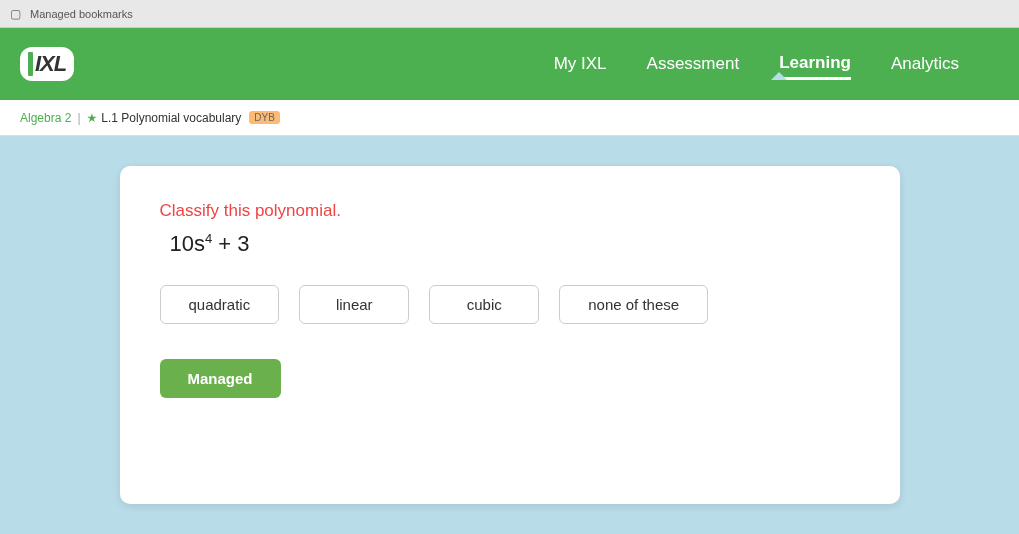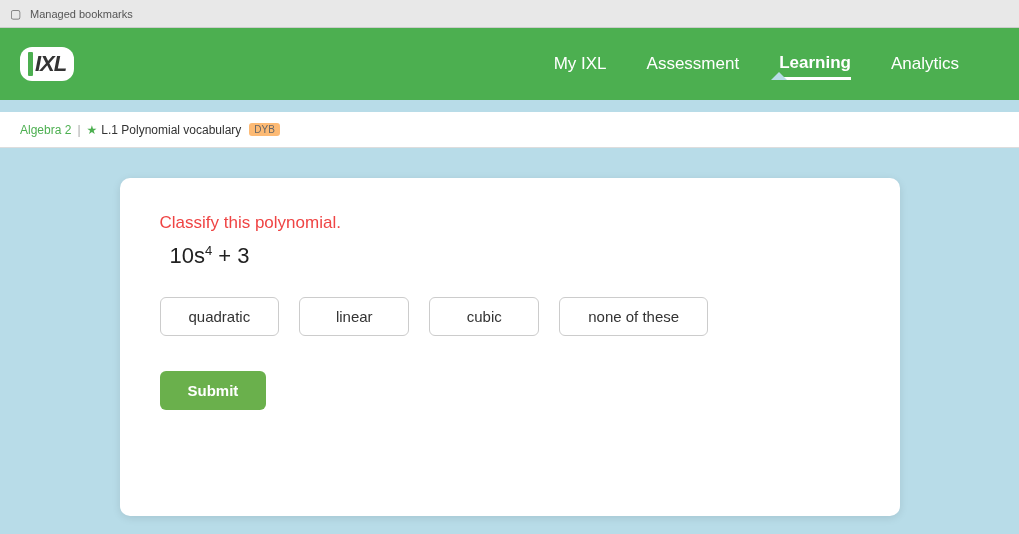--- a/index.html
+++ b/index.html
@@ -97,21 +97,20 @@
     
     .breadcrumb-bar {
       background: white;
       height: 36px;
       display: flex;
       align-items: center;
       padding: 0 20px;
       font-size: 12px;
       color: #555;
       border-bottom: 1px solid #ddd;
-      margin-top: 12px;
     }
     .breadcrumb-link {
       color: #4caf50;
       cursor: pointer;
     }
     .breadcrumb-sep {
       margin: 0 6px;
       color: #aaa;
     }
     .breadcrumb-star {
@@ -233,15 +232,15 @@
     <div class="polynomial-display">
       10s<sup>4</sup> + 3
     </div>
     <div class="answer-choices">
 
     <button class="choice-btn">quadratic</button>
         <button class="choice-btn">linear</button>
         <button class="choice-btn">cubic</button>
         <button class="choice-btn">none of these</button>
       </div>
-    <button class="submit-btn">Submit</button>
+    <button class="submit-btn">Managed</button>
   </div>
 </div>
 
 </body></html>

